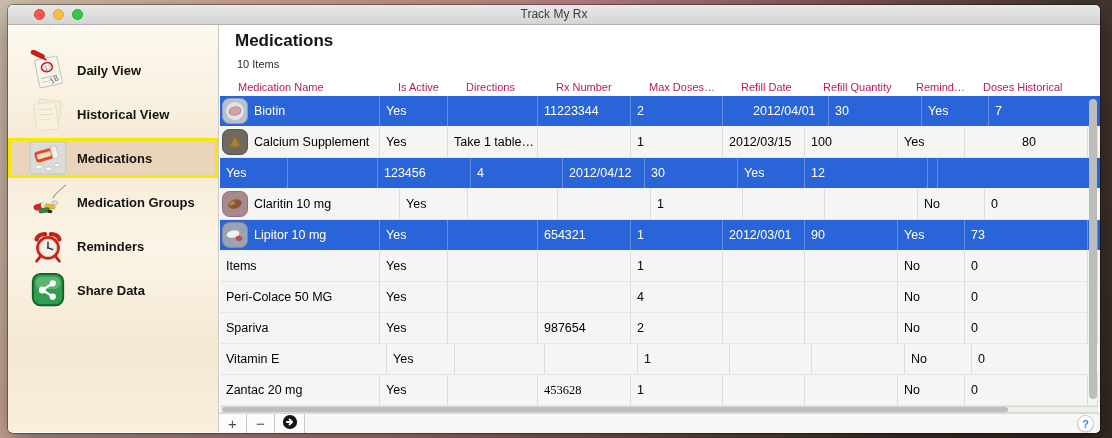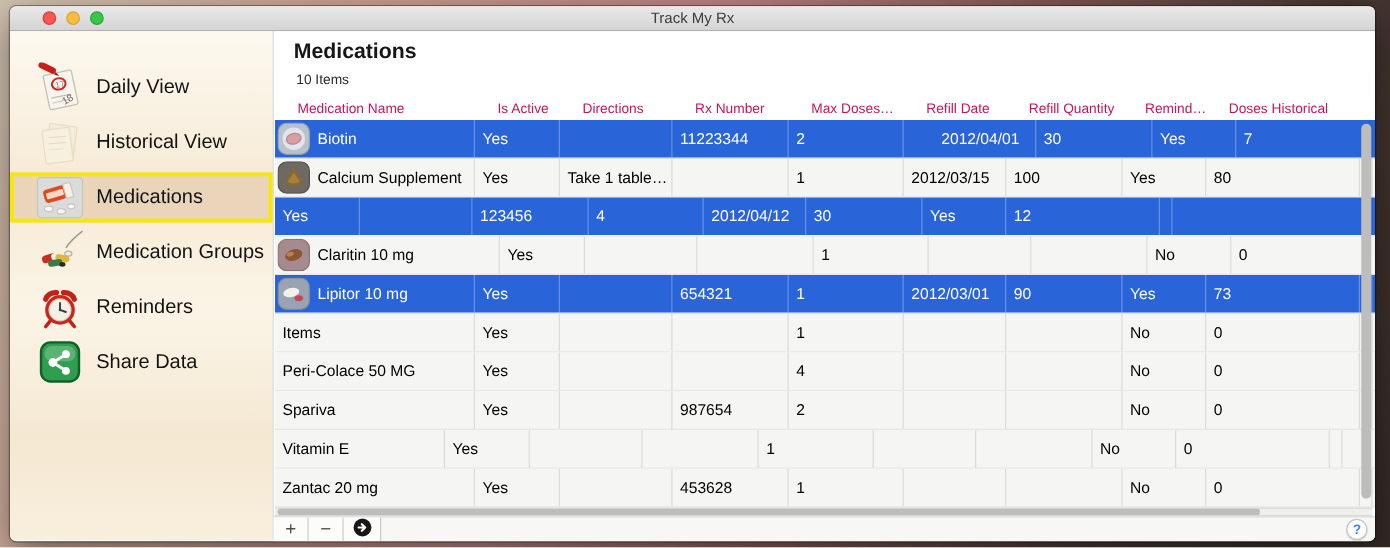--- a/index.html
+++ b/index.html
@@ -19,21 +19,21 @@
   .light.green { background:#38c849; border:1px solid #2aa436; }
   .wbody { display:flex; height:407px; }
   .sidebar { position:relative; width:210px; height:100%; padding-top:25px;
     background:linear-gradient(180deg,#fdf9f0 0%,#f6ead5 30%,#fbf4e6 55%,#f4e8d2 80%,#f8efdd 100%); }
   .divider { width:1px; background:#c9c8c6; }
   .sb-item { display:flex; align-items:center; height:40px; margin-bottom:4px;
     padding-left:21px; cursor:default; }
   .sb-item.selected { background:#ebd5ba; border:3px solid #f6e800; padding-left:18px; }
   .sb-icon { width:38px; height:38px; flex:0 0 38px; margin-right:10px;
     display:flex; align-items:center; justify-content:center; }
-  .sb-label { font-size:16px; font-weight:normal; color:#131313; }
+  .sb-label { font-size:13px; font-weight:bold; color:#131313; }
   .main { position:relative; flex:1; background:#fff; }
   .page-title { position:absolute; left:16px; top:6px; font-size:17px; font-weight:bold; color:#161616; }
   .item-count { position:absolute; left:18px; top:33px; font-size:11px; color:#2b2b2b; }
   .thead { position:absolute; left:1px; top:55px; height:16px; display:flex; }
   .hcell { height:16px; line-height:15px; font-size:11px; color:#be185d; padding-left:18px;
     white-space:nowrap; overflow:hidden; border-right:1px solid rgba(0,0,0,0); }
   .tbody { position:absolute; left:1px; top:71px; }
   .trow { display:flex; height:31px; background:#f5f5f3; border-bottom:1px solid #e6e6e4; }
   .trow.sel { background:#2a64d9; color:#fff; border-bottom-color:#f2f2f2; }
   .tcell { height:30px; line-height:30px; font-size:12.5px; padding-left:6px;
@@ -210,21 +210,21 @@
                   </svg></span>
                 <span>Calcium Supplement</span>
               </div>
               <div class="tcell" style="width: 68px;">Yes</div>
               <div class="tcell" style="width: 90px;">Take 1 table…</div>
               <div class="tcell" style="width: 93px;"></div>
               <div class="tcell" style="width: 92px;">1</div>
               <div class="tcell" style="width: 82px;">2012/03/15</div>
               <div class="tcell" style="width: 93px;">100</div>
               <div class="tcell" style="width: 67px;">Yes</div>
-              <div class="tcell" style="width: 123px;">80</div>
+              <div class="tcell" style="width: 123px; text-align: center;">80</div>
               <div class="tcell" style="width: 10px;"></div>
             </div>
             <div class="trow sel">
               <div class="tcell" style="width: 68px;">Yes</div>
               <div class="tcell" style="width: 90px;"></div>
               <div class="tcell" style="width: 93px;">123456</div>
               <div class="tcell" style="width: 92px;">4</div>
               <div class="tcell" style="width: 82px;">2012/04/12</div>
               <div class="tcell" style="width: 93px;">30</div>
               <div class="tcell" style="width: 67px;">Yes</div>
@@ -305,40 +305,40 @@
               <div class="tcell" style="width: 90px;"></div>
               <div class="tcell" style="width: 93px;">987654</div>
               <div class="tcell" style="width: 92px;">2</div>
               <div class="tcell" style="width: 82px;"></div>
               <div class="tcell" style="width: 93px;"></div>
               <div class="tcell" style="width: 67px;">No</div>
               <div class="tcell" style="width: 123px;">0</div>
               <div class="tcell" style="width: 10px;"></div>
             </div>
             <div class="trow">
-              <div class="tcell namecell noicon" style="width: 136px;">
+              <div class="tcell namecell noicon" style="width: 167px;">
                 <span>Vitamin E</span>
               </div>
               <div class="tcell" style="width: 68px;">Yes</div>
               <div class="tcell" style="width: 90px;"></div>
               <div class="tcell" style="width: 93px;"></div>
               <div class="tcell" style="width: 92px;">1</div>
               <div class="tcell" style="width: 82px;"></div>
               <div class="tcell" style="width: 93px;"></div>
               <div class="tcell" style="width: 67px;">No</div>
               <div class="tcell" style="width: 123px;">0</div>
               <div class="tcell" style="width: 10px;"></div>
             </div>
             <div class="trow">
               <div class="tcell namecell noicon" style="width: 160px;">
                 <span>Zantac 20 mg</span>
               </div>
               <div class="tcell" style="width: 68px;">Yes</div>
               <div class="tcell" style="width: 90px;"></div>
-              <div class="tcell" style="width: 93px;">453628</div>
+              <div class="tcell" style="width: 93px; font-family: Liberation Serif, serif;">453628</div>
               <div class="tcell" style="width: 92px;">1</div>
               <div class="tcell" style="width: 82px;"></div>
               <div class="tcell" style="width: 93px;"></div>
               <div class="tcell" style="width: 67px;">No</div>
               <div class="tcell" style="width: 123px;">0</div>
               <div class="tcell" style="width: 10px;"></div>
             </div>
           </div>
         <div class="vscroll" id="vscroll" style="left: 870px;">
           <div class="vthumb"></div>

